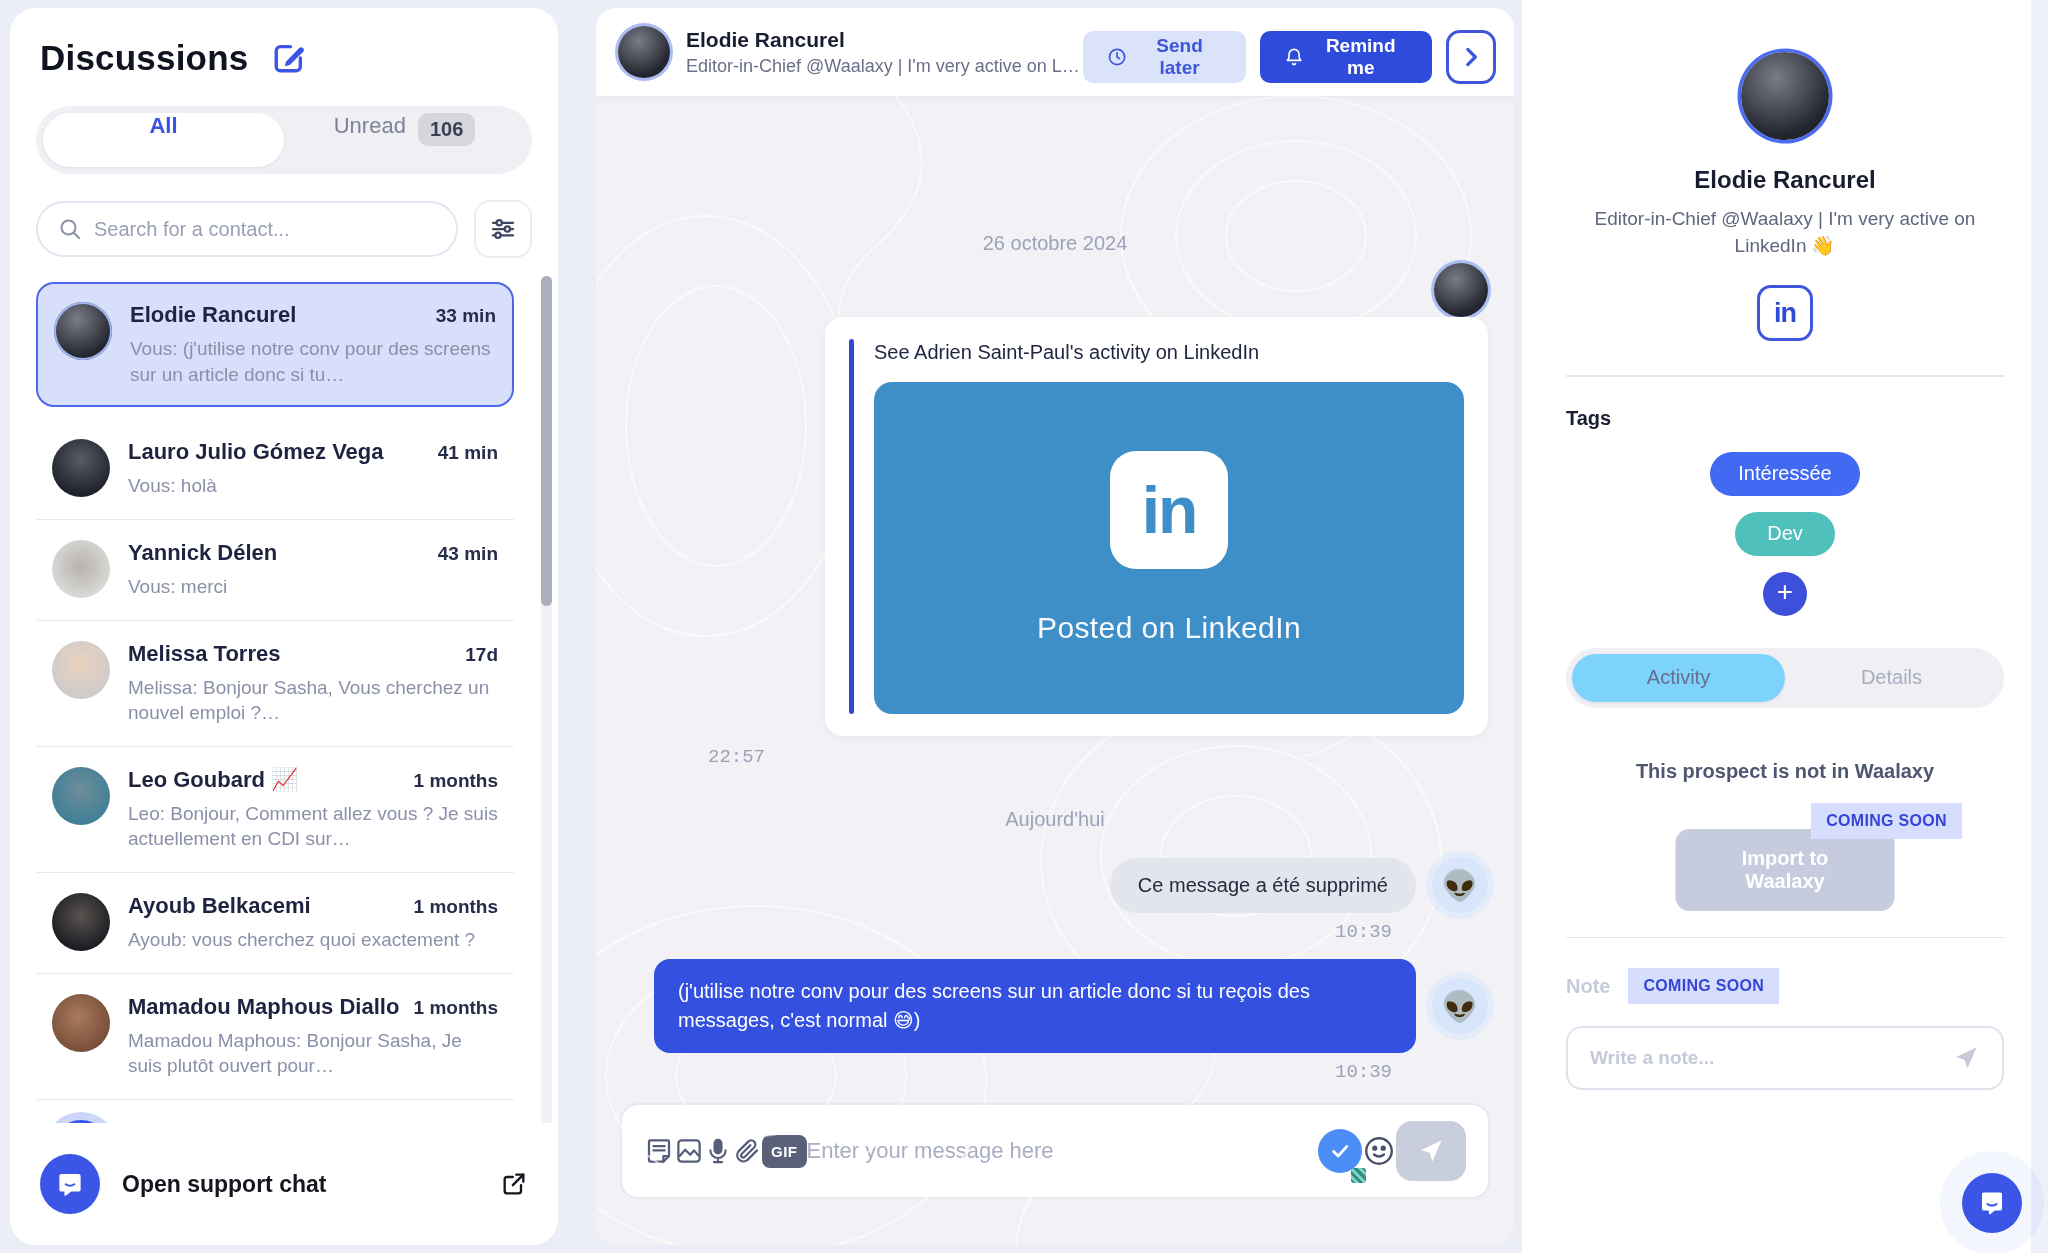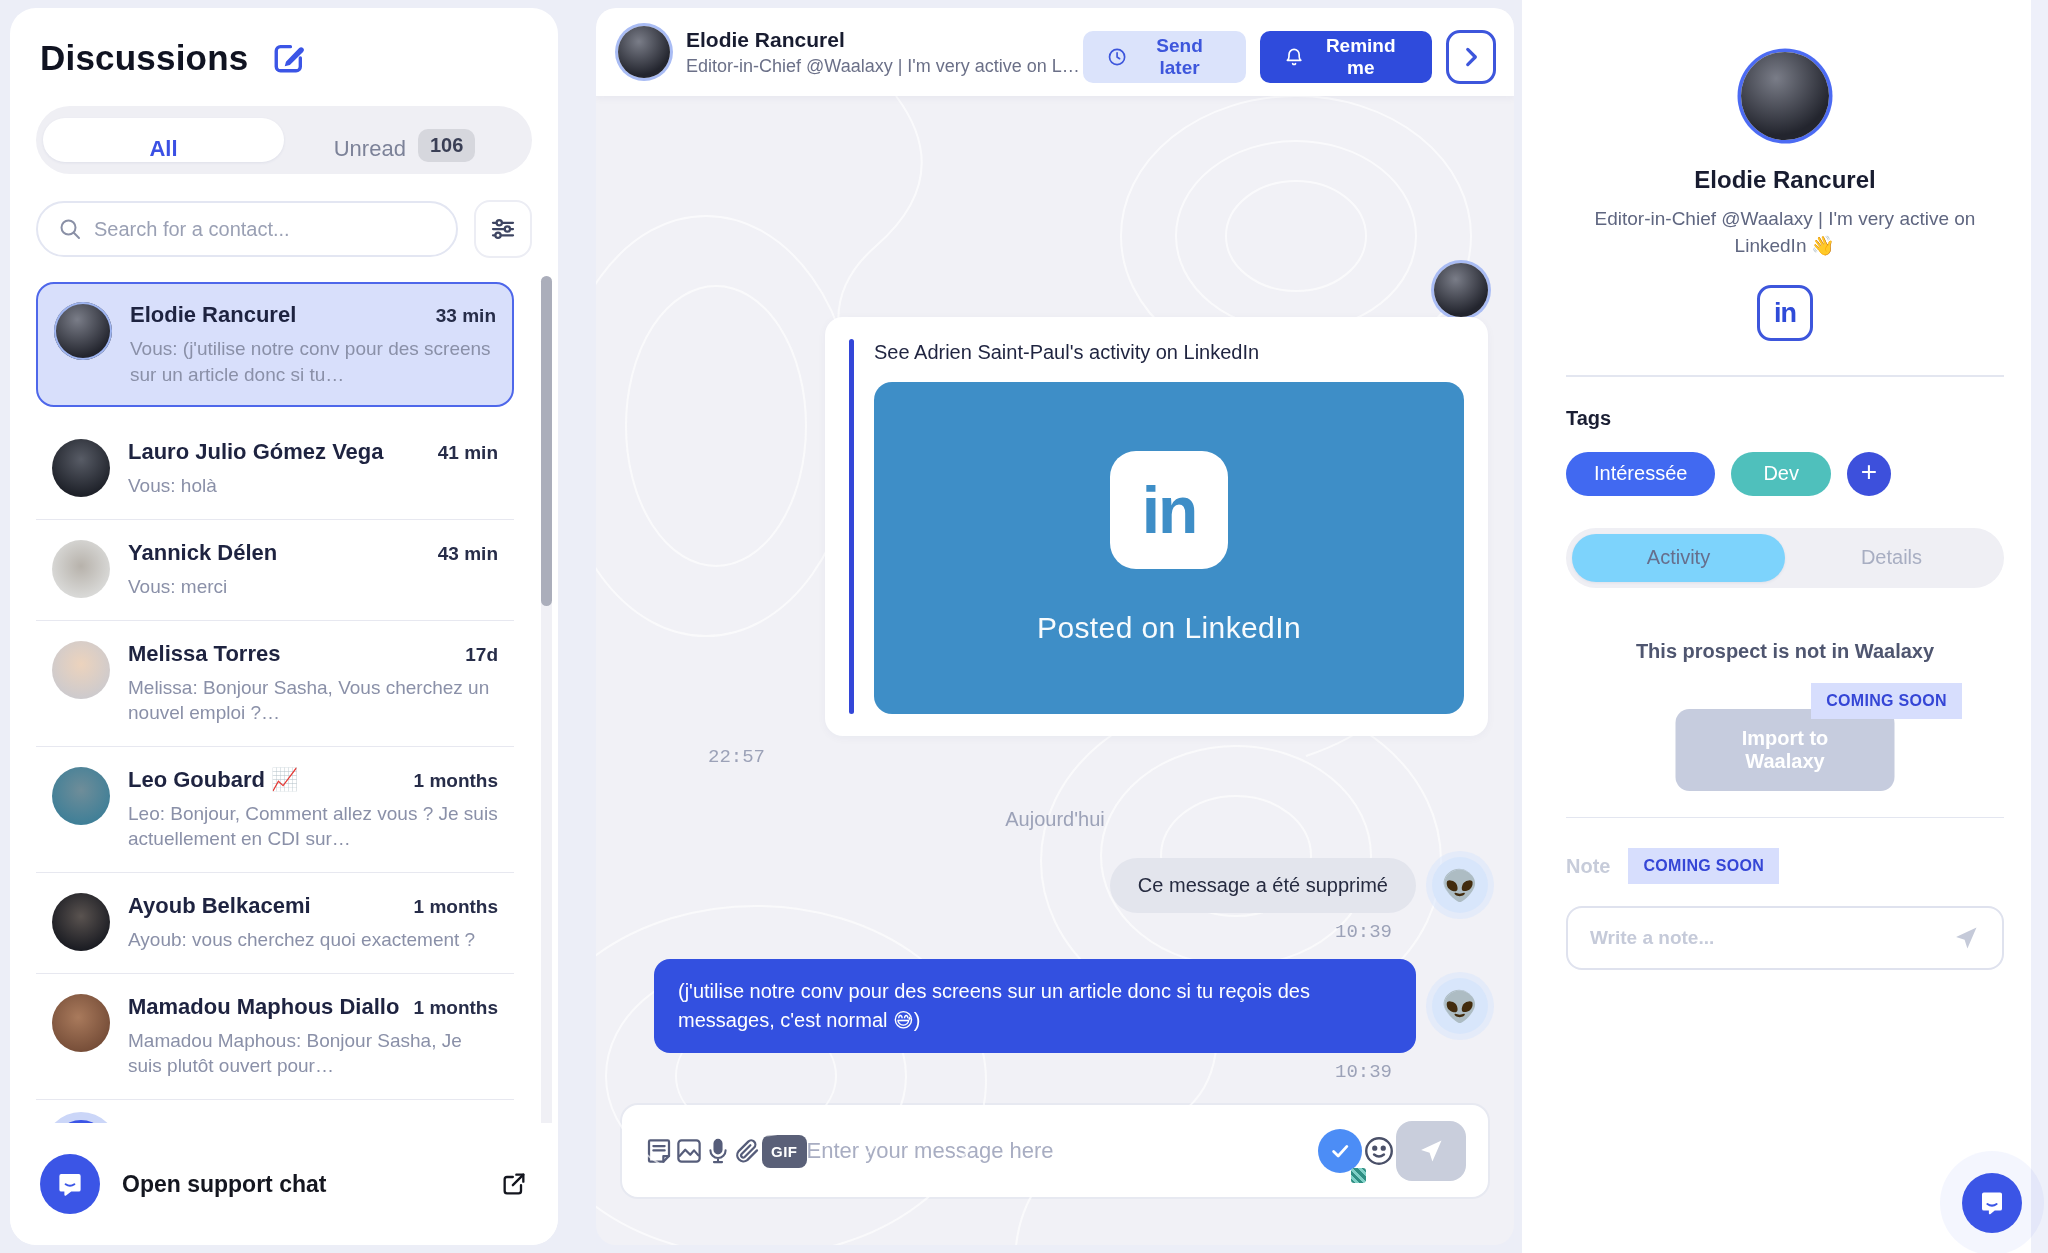--- a/index.html
+++ b/index.html
@@ -13,21 +13,21 @@
 
   
   .left-panel{
     position:absolute; left:10px; top:8px; width:548px; height:1237px;
     background:#fff; border-radius:26px; padding:30px 26px 0 26px; overflow:hidden;
   }
   .lp-title-row{ display:flex; align-items:center; gap:24px; margin-left:4px; }
   .lp-title{ font-size:35px; font-weight:800; color:#101321; letter-spacing:.2px; }
   .edit-btn{ width:34px; height:34px; cursor:pointer; }
   .seg{ margin-top:28px; background:#EFEFF4; border-radius:999px; height:68px; display:flex; align-items:center; padding:7px; }
-  .seg-opt{ flex:1; height:44px; border-radius:999px; display:flex; align-items:flex-end; justify-content:center; gap:12px; font-size:22px; }
+  .seg-opt{ flex:1; height:54px; border-radius:999px; display:flex; align-items:flex-start; justify-content:center; gap:12px; font-size:22px; }
   .seg-opt.active{ background:#fff; color:#3B50E4; font-weight:700; box-shadow:0 1px 3px rgba(40,50,110,.08); }
   .seg-opt.inactive{ color:#7C8298; font-weight:500; }
   .count-badge{ background:#D6D7DD; color:#3A3F55; border-radius:10px; padding:5px 12px; font-size:20px; font-weight:600; }
   .search-row{ margin-top:26px; display:flex; gap:16px; align-items:center; }
   .search-box{ flex:1; height:56px; border:2px solid #E3E6F2; border-radius:999px; display:flex; align-items:center; padding:0 20px; background:#fff; }
   .search-box input{ border:none; outline:none; flex:1; font-size:20px; color:#4A5068; margin-left:12px; font-family:inherit; background:transparent; }
   .search-box input::placeholder{ color:#9AA0B4; }
   .filter-btn{ width:58px; height:58px; border:2px solid #ECEDF4; border-radius:16px; background:#fff; display:flex; align-items:center; justify-content:center; cursor:pointer; }
   .conv-list{ margin-top:24px; height:880px; overflow:hidden; position:relative; padding-right:18px; }
   .conv{ display:flex; gap:18px; padding:20px 16px; position:relative; cursor:pointer; }
@@ -97,21 +97,21 @@
   .send-btn{ width:70px; height:60px; background:#C9CEDC; border:none; border-radius:16px; display:flex; align-items:center; justify-content:center; cursor:pointer; }
 
   
   .right-panel{ position:absolute; left:1522px; top:0; width:526px; height:1253px; background:#fff; padding:52px 44px 0 44px; }
   .rp-avatar{ width:88px; height:88px; border-radius:50%; margin:0 auto; box-shadow:0 0 0 3.5px #4C6BF3, 0 0 0 7px #fff; }
   .rp-name{ text-align:center; font-size:24px; font-weight:700; color:#181C30; margin-top:26px; }
   .rp-headline{ text-align:center; font-size:19px; color:#5F6680; line-height:1.4; margin-top:12px; }
   .rp-in-btn{ width:56px; height:56px; margin:26px auto 0 auto; border:3px solid #3D56DC; border-radius:14px; display:flex; align-items:center; justify-content:center; font-size:27px; font-weight:800; color:#2F4BD8; cursor:pointer; letter-spacing:-1px; }
   .rp-divider{ height:1.5px; background:#E3E6F0; margin-top:34px; }
   .rp-tags-title{ font-size:20px; font-weight:700; color:#1A1E33; margin-top:30px; }
-  .tags-row{ display:flex; align-items:center; gap:16px; margin-top:22px; }
+  .tags-row{ display:flex; align-items:center; gap:16px; margin-top:22px;flex-direction:column; }
   .tag-pill{ height:44px; border-radius:999px; display:flex; align-items:center; padding:0 28px; color:#fff; font-size:20px; cursor:pointer; }
   .tag-add{ width:44px; height:44px; border-radius:50%; background:#3D50DC; color:#fff; font-size:28px; display:flex; align-items:center; justify-content:center; cursor:pointer; padding-bottom:3px; }
   .rp-seg{ margin-top:32px; background:#EFEFF4; border-radius:999px; height:60px; display:flex; align-items:center; padding:6px; }
   .rp-seg-opt{ flex:1; height:48px; border-radius:999px; display:flex; align-items:center; justify-content:center; font-size:20px; }
   .rp-seg-opt.active{ background:#7dd3fc; color:#666E8C; font-weight:400; box-shadow:0 1px 3px rgba(40,50,110,.08); }
   .rp-seg-opt.inactive{ color:#A8AEC2; font-weight:500; }
   .rp-prospect{ text-align:center; font-size:20px; font-weight:700; color:#4F5670; margin-top:52px; }
   .import-wrap{ position:relative; margin-top:20px; height:100px; }
   .import-btn{ position:absolute; left:50%; transform:translateX(-50%); top:26px; background:#C6CCDE; color:#fff; border:none; border-radius:14px; padding:18px 30px; font-size:20px; font-weight:700; font-family:inherit; cursor:not-allowed; }
   .soon-badge{ background:#D7DEFD; color:#3546D6; font-size:16px; font-weight:800; border-radius:0; padding:9px 15px; letter-spacing:.3px; }
@@ -310,20 +310,21 @@
         <ellipse cx="640" cy="760" rx="75" ry="60"></ellipse>
           <ellipse cx="640" cy="760" rx="135" ry="110"></ellipse>
           <ellipse cx="645" cy="765" rx="200" ry="165"></ellipse>
         <path d="M300 0q60 80-20 150t10 170M860 400q-90 40-60 130t-90 130M420 1150q10-90 110-110t90-120"></path>
       </g>
     </svg>
 
     <div class="chat-scroll">
       <div class="spacer"></div>
 
+      <div class="date-sep">26 octobre 2024</div>
 
       <div class="msg-row" style="margin-top:8px;flex-direction:column;">
         <div class="msg-avatar av-elodie" style="box-shadow:0 0 0 3px #A9BCF4;"></div>
         <div class="post-card">
           <div class="post-line"></div>
           <div>
             <div class="post-title">See Adrien Saint-Paul's activity on LinkedIn</div>
             <div class="post-embed">
               <div class="in-logo">in</div>
               <div class="post-caption">Posted on LinkedIn</div>

